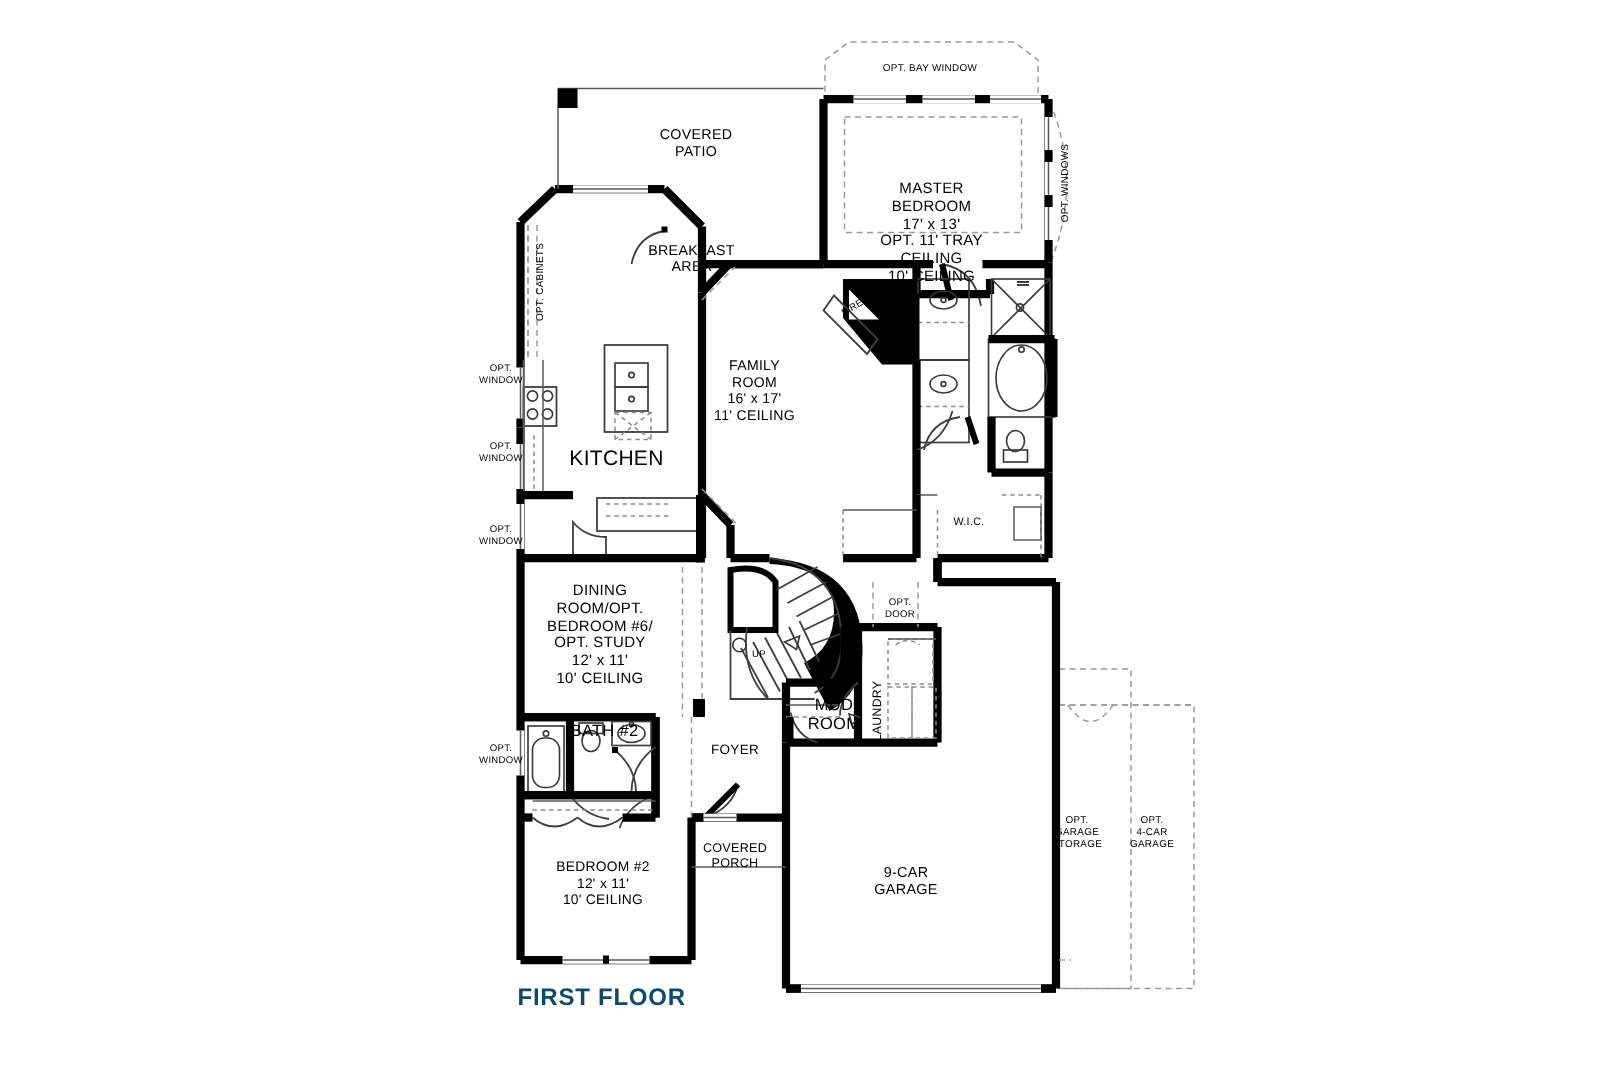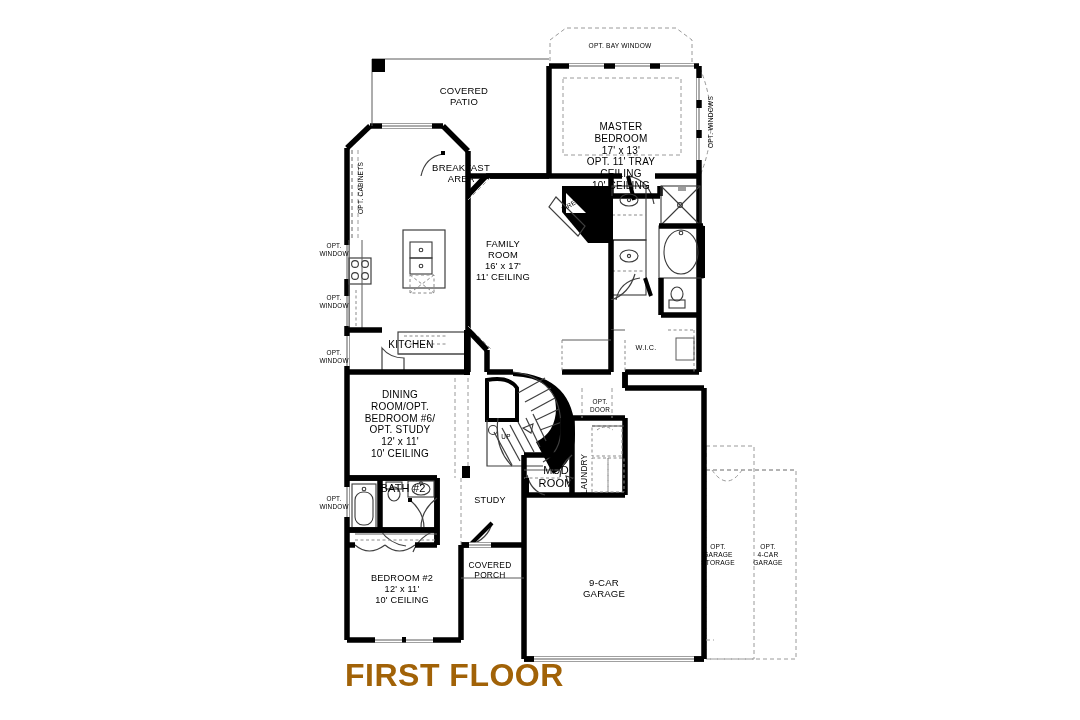--- a/index.html
+++ b/index.html
@@ -6,21 +6,21 @@
   body{width:1080px;height:720px;overflow:hidden;
        font-family:"Liberation Sans","DejaVu Sans",sans-serif;}
   #stage{position:relative;width:1080px;height:720px;background:#fff;text-decoration:underline;}
   #plan{position:absolute;left:0;top:0;}
   .lbl{position:absolute;color:#000;text-align:center;line-height:1.18;
        font-weight:bold;letter-spacing:.2px;white-space:pre-line;
        transform:translate(-50%,-50%);pointer-events:none;}
   .lbl.thin{font-weight:normal;}
   .vert{writing-mode:vertical-rl;text-orientation:mixed;}
   .vert.up{transform:translate(-50%,-50%) rotate(180deg);}
-  #title{position:absolute;font-size:32px;font-weight:bold;color:#a16207;
+  #title{position:absolute;font-size:16px;font-weight:bold;color:#0c4a6e;
          letter-spacing:.5px;}
 </style>
 </head>
 <body>
 
 <div id="stage">
 
 <svg id="plan" width="1080" height="720" viewBox="0 0 1080 720">
 
   <defs>
@@ -394,32 +394,32 @@
 17' x 13'
 OPT. 11' TRAY
 CEILING
 10' CEILING</div>
       <div class="lbl thin" style="left: 413px; top: 173px; font-size: 9.5px; margin-left: 48px;">BREAKFAST
 AREA</div>
       <div class="lbl thin" style="left: 503px; top: 260px; font-size: 9.4px;">FAMILY
 ROOM
 16' x 17'
 11' CEILING</div>
-      <div class="lbl thin" style="left: 411px; top: 305px; font-size: 10px; margin-top: 40px;">KITCHEN</div>
+      <div class="lbl thin" style="left: 411px; top: 305px; font-size: 14px;">KITCHEN</div>
       <div class="lbl thin" style="left: 400px; top: 424px; font-size: 10px;">DINING
 ROOM/OPT.
 BEDROOM #6/
 OPT. STUDY
 12' x 11'
 10' CEILING</div>
       <div class="lbl thin" style="left: 646px; top: 348px; font-size: 7.2px;">W.I.C.</div>
       <div class="lbl thin" style="left: 556px; top: 477px; font-size: 11px;">MUD
 ROOM</div>
       <div class="lbl thin vert up" style="left: 585px; top: 474px; font-size: 8.2px;">LAUNDRY</div>
-      <div class="lbl thin" style="left: 490px; top: 500px; font-size: 9px;">STUDY</div>
+      <div class="lbl thin" style="left: 490px; top: 500px; font-size: 9px;">FOYER</div>
       <div class="lbl thin" style="left: 403px; top: 488px; font-size: 11px;">BATH #2</div>
       <div class="lbl thin" style="left: 490px; top: 571px; font-size: 8.4px;">COVERED
 PORCH</div>
       <div class="lbl thin" style="left: 402px; top: 589px; font-size: 9.2px;">BEDROOM #2
 12' x 11'
 10' CEILING</div>
       <div class="lbl thin" style="left: 604px; top: 588px; font-size: 9.6px;">9-CAR
 GARAGE</div>
       <div class="lbl thin" style="left: 620px; top: 46px; font-size: 6.6px;">OPT. BAY WINDOW</div>
       <div class="lbl thin vert up" style="left: 711px; top: 122px; font-size: 6.6px;">OPT. WINDOWS</div>

